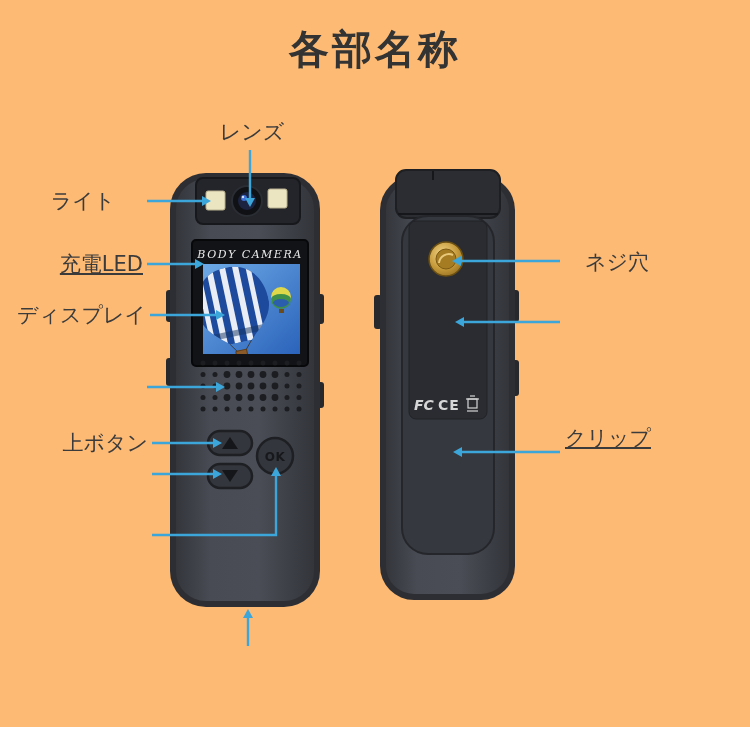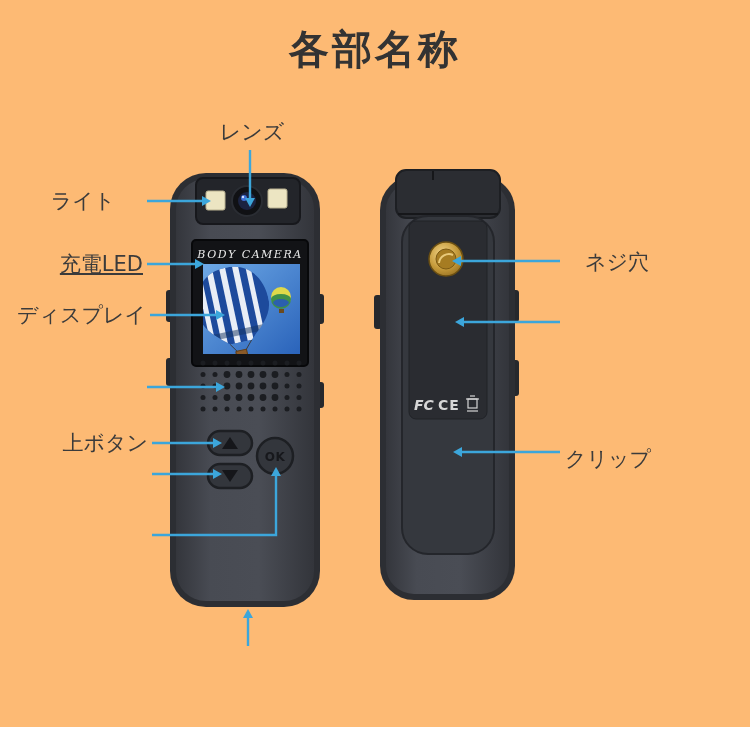--- a/index.html
+++ b/index.html
@@ -240,14 +240,14 @@
       </g>
     </g>
   </svg>
 
   <span class="lbl ta-c" style="left:190px;top:120px;width:124px;">レンズ</span>
   <span class="lbl ta-r" style="left:23px;top:189px;width:120px;text-align:center;">ライト</span>
   <span class="lbl ta-r" style="left:23px;top:252px;width:120px;text-decoration:underline;">充電LED</span>
   <span class="lbl ta-r" style="left:15px;top:303px;width:131px;">ディスプレイ</span>
   <span class="lbl ta-r" style="left:38px;top:431px;width:110px;font-family:Liberation Serif, serif;">上ボタン</span>
   <span class="lbl" style="left:565px;top:250px;margin-left:20px;">ネジ穴</span>
-  <span class="lbl" style="left:565px;top:447px;">クリップ</span>
+  <span class="lbl" style="left:565px;top:426px;text-decoration:underline;">クリップ</span>
 </div>
 
 </body></html>

